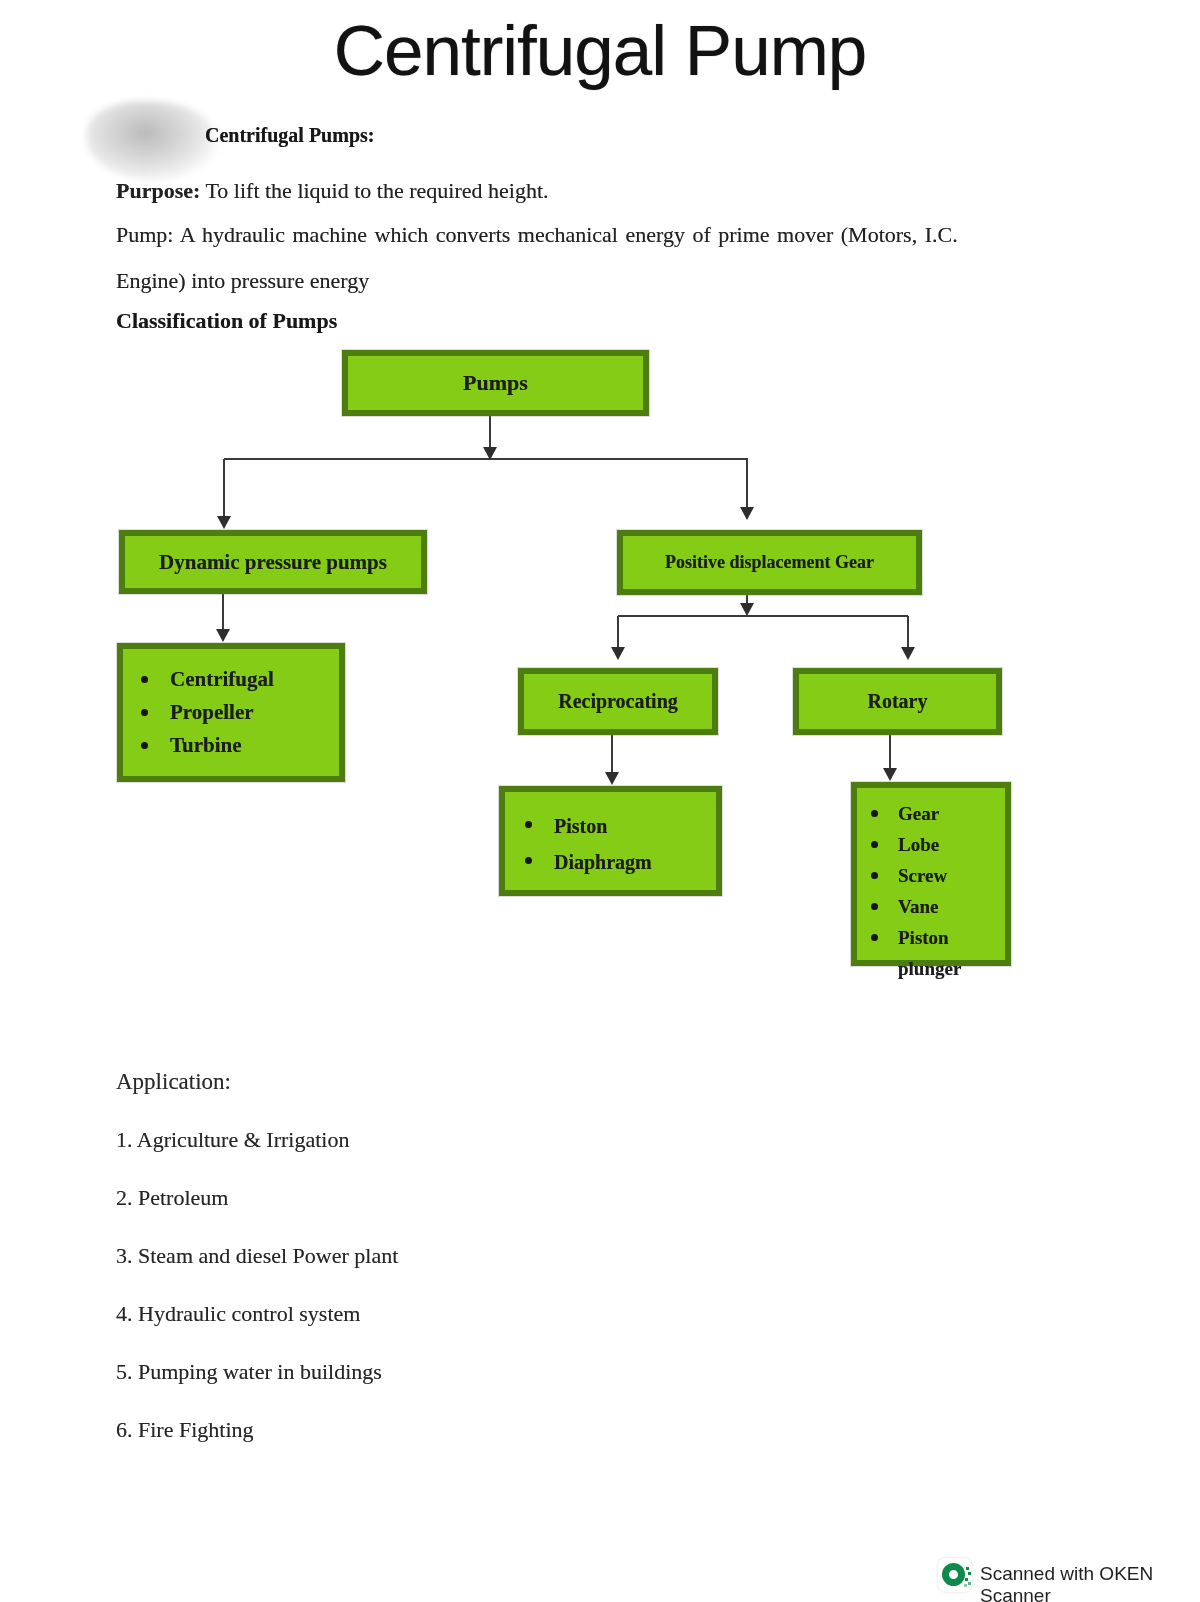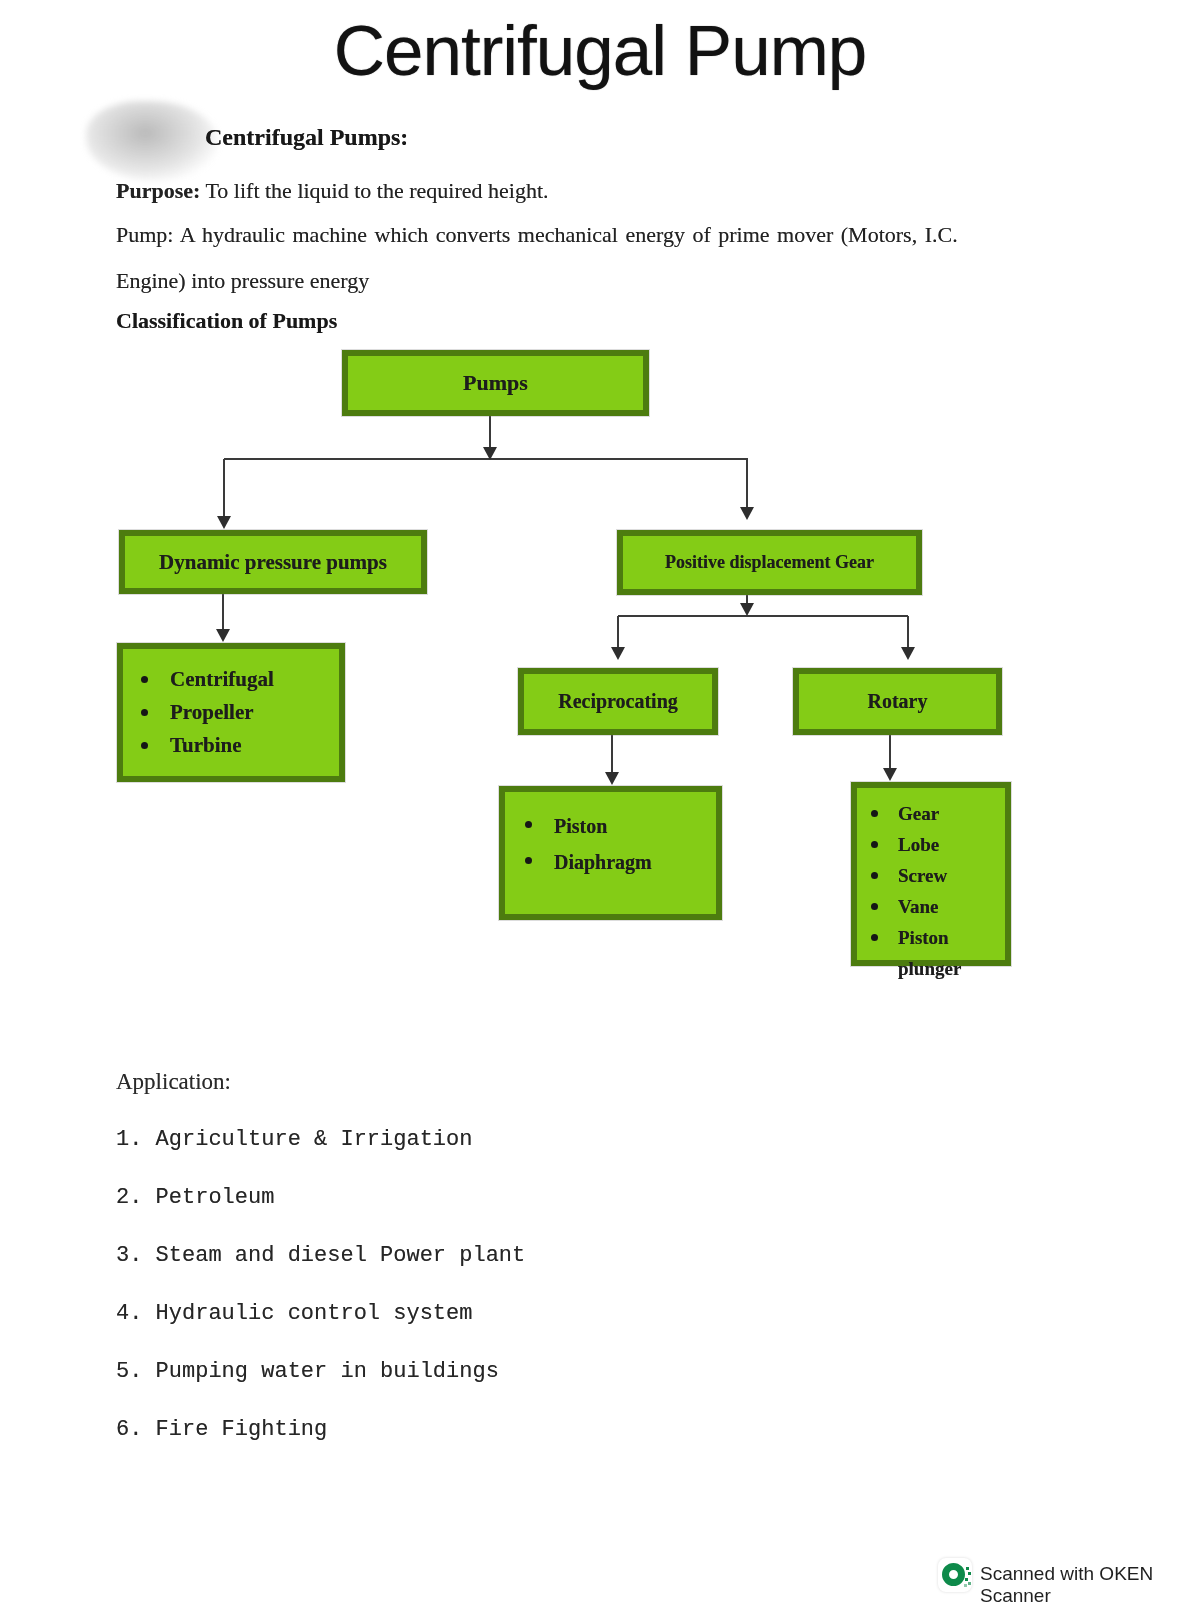--- a/index.html
+++ b/index.html
@@ -16,21 +16,21 @@
     font-size:71px;letter-spacing:-1px;color:#121212;
     text-shadow:0 0 1px rgba(0,0,0,.55);margin:0;
   }
   .smudge{
     left:86px;top:101px;width:132px;height:80px;
     background:radial-gradient(ellipse at 45% 40%, rgba(140,140,140,.6), rgba(185,185,185,.38) 52%, rgba(255,255,255,0) 78%);
     border-radius:48% 60% 55% 62%;filter:blur(3px);
   }
   .section-heading{
     left:205px;top:124px;margin:0;
-    font-size:24px;font-weight:bold;color:#181818;
+    font-size:20px;font-weight:bold;color:#181818;
     text-shadow:0 0 .6px rgba(0,0,0,.6);
   }
   .para{margin:0;font-size:22px;line-height:30px;color:#222;text-shadow:0 0 .5px rgba(0,0,0,.45);}
   .p1{left:116px;top:176px;}
   .p2{left:116px;top:220px;width:960px;word-spacing:2px;}
   .p3{left:116px;top:266px;}
   .p4{left:116px;top:306px;font-weight:bold;color:#181818;}
   
   .connectors{left:0;top:0;width:1200px;height:1602px;}
   .fbox{
@@ -39,32 +39,32 @@
     display:flex;align-items:center;justify-content:center;
     font-weight:bold;color:#1d1d1d;text-shadow:0 0 .5px rgba(0,0,0,.5);
   }
   .fbox.list{display:block;}
   .box-pumps{left:342px;top:350px;width:295px;height:54px;font-size:22px;}
   .box-dynamic{left:119px;top:530px;width:296px;height:52px;font-size:21px;}
   .box-positive{left:617px;top:530px;width:293px;height:53px;font-size:18px;}
   .box-dynlist{left:117px;top:643px;width:228px;height:139px;font-size:21px;padding:14px 0 0 0;box-sizing:border-box;}
   .box-recip{left:518px;top:668px;width:188px;height:55px;font-size:20px;}
   .box-rotary{left:793px;top:668px;width:197px;height:55px;font-size:20px;}
-  .box-pistonlist{left:499px;top:786px;width:223px;height:134px;font-size:20px;padding:16px 0 0 0;box-sizing:border-box;}
+  .box-pistonlist{left:499px;top:786px;width:223px;height:110px;font-size:20px;padding:16px 0 0 0;box-sizing:border-box;}
   .box-rotarylist{left:815px;top:782px;width:160px;height:184px;font-size:19px;padding:10px 0 0 0;box-sizing:border-box;margin-left:36px;}
   .bullet-li{display:flex;align-items:flex-start;margin:0 0 0 18px;line-height:33px;}
   .box-rotarylist .bullet-li{line-height:31px;margin-left:14px;}
   .box-pistonlist .bullet-li{line-height:36px;margin-left:20px;}
   .dot{flex:0 0 auto;width:7px;height:7px;border-radius:50%;background:#161616;margin:13px 22px 0 0;}
   .box-rotarylist .dot{margin:12px 20px 0 0;}
   .li-text{white-space:normal;}
   
   .application{left:116px;top:1068px;width:700px;}
   .app-heading{margin:0 0 30px 0;font-size:23px;line-height:28px;color:#2a2a2a;text-shadow:0 0 .5px rgba(0,0,0,.4);}
-  .app-item{margin:0 0 30px 0;font-size:22px;line-height:28px;color:#262626;text-shadow:0 0 .5px rgba(0,0,0,.4);font-family:Liberation Mono, monospace;}
+  .app-item{margin:0 0 30px 0;font-size:22px;line-height:28px;color:#262626;text-shadow:0 0 .5px rgba(0,0,0,.4);}
   
   .oken-logo{
     left:938px;top:1558px;width:34px;height:34px;border-radius:8px;
     background:#fff;box-shadow:0 0 3px rgba(0,0,0,.15);
   }
   .oken-ring{
     position:absolute;left:4px;top:5px;width:23px;height:23px;border-radius:50%;
     border:7px solid #0e8a4a;box-sizing:border-box;
   }
   .oken-dots{

